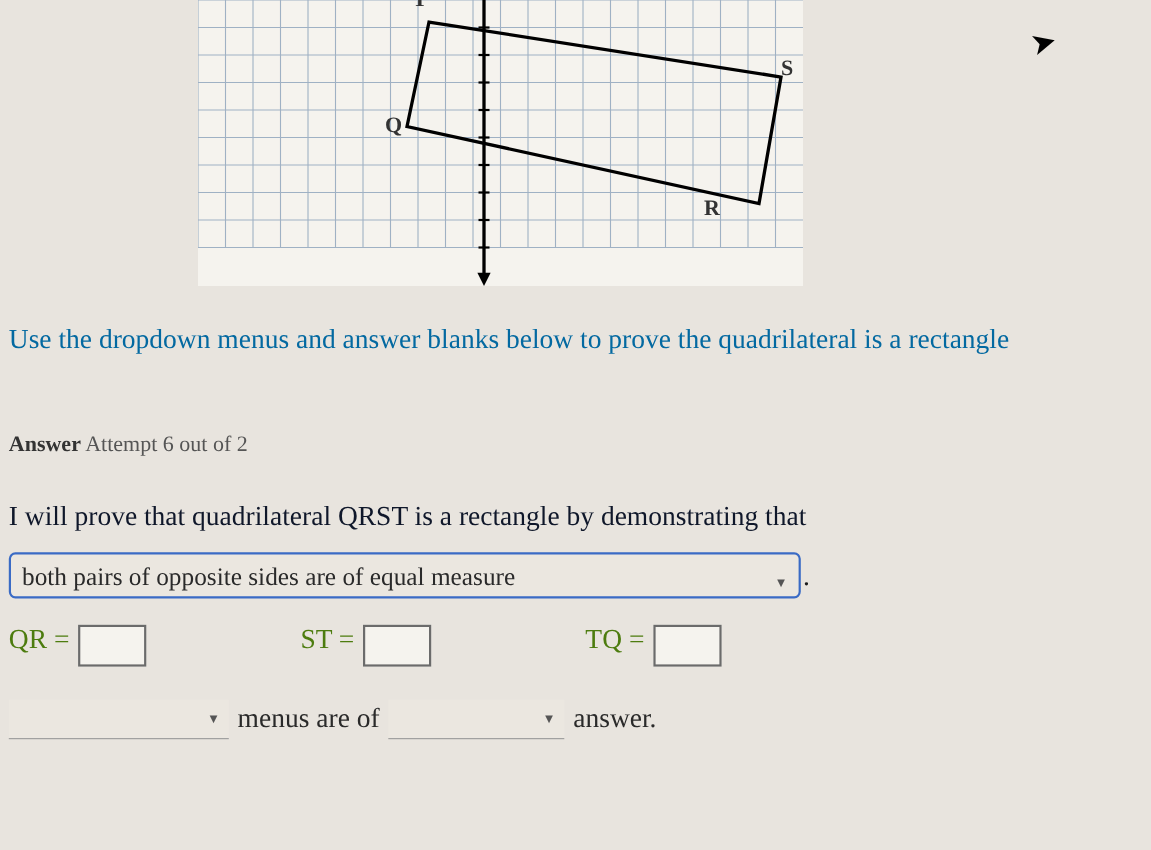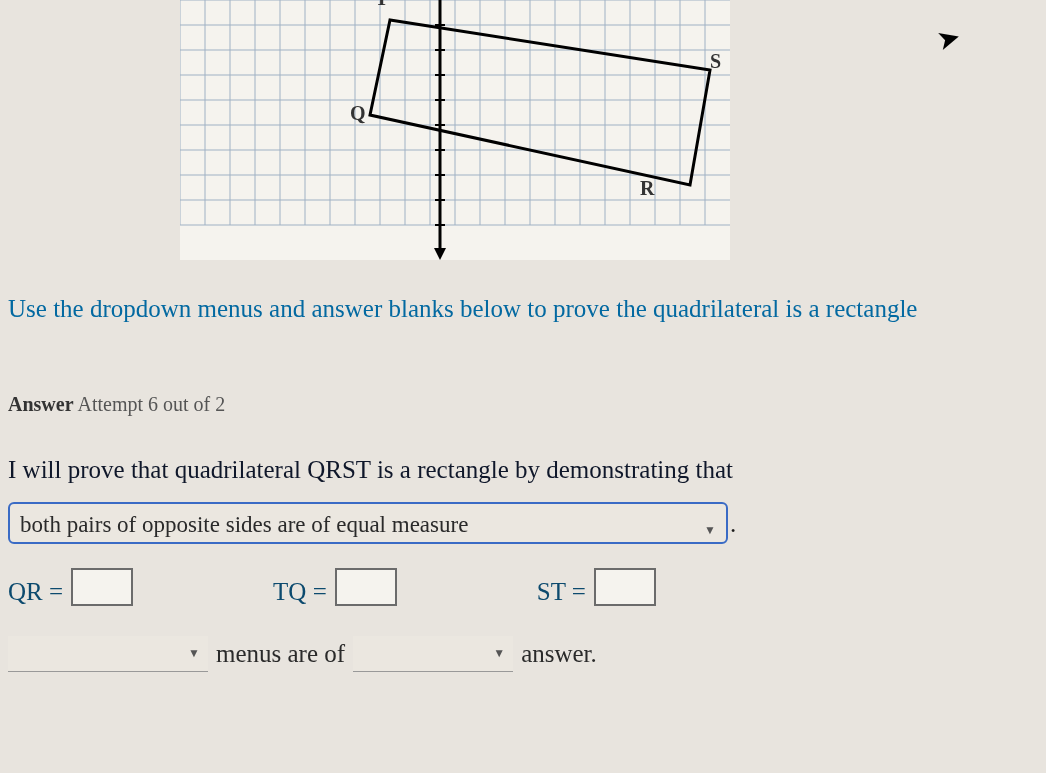--- a/index.html
+++ b/index.html
@@ -73,23 +73,23 @@
     }
     .period { font-size: 25px; margin-left: 2px; display: inline; }
     .row-equations {
       display: flex;
       gap: 140px;
       align-items: center;
       margin-bottom: 30px;
     }
     .eq-item {
       display: flex;
-      align-items: flex-end;
-      font-size: 25px;
-      color: #0c4a6e;
+      align-items: flex-start;
+      font-size: 25px;
+      color: #4d7c0f;
     }
     .eq-item .box {
       width: 62px;
       height: 38px;
       border: 2px solid #6b6b6b;
       background: #f5f3ee;
       margin-left: 8px;
     }
     .row-sentence {
       display: flex;
@@ -210,25 +210,25 @@
     </div>
     <span class="period">.</span>
   </div>
 
   <div class="row-equations">
     <div class="eq-item">
       <span>QR =</span>
       <div class="box"></div>
     </div>
     <div class="eq-item">
+      <span>ST =</span>
+      <div class="box"></div>
+    </div>
+    <div class="eq-item">
       <span>TQ =</span>
-      <div class="box"></div>
-    </div>
-    <div class="eq-item">
-      <span>ST =</span>
       <div class="box"></div>
     </div>
   </div>
 
   <div class="row-sentence">
     <div class="dropdown-small">
       <span class="chevron">▼</span>
     </div>
     <span>menus are of</span>
     <div class="dropdown-small" style="min-width:160px">

